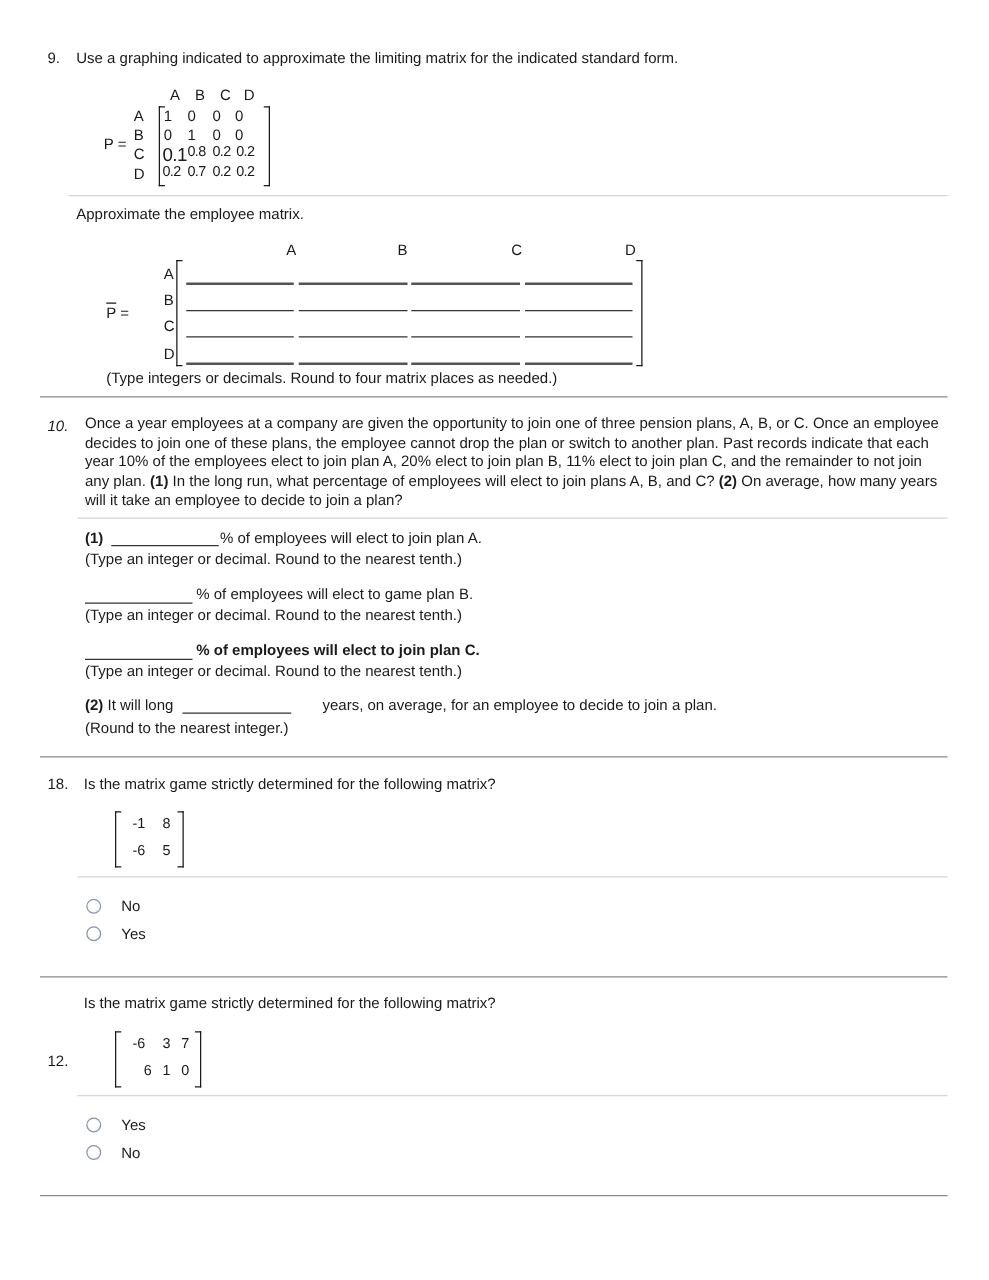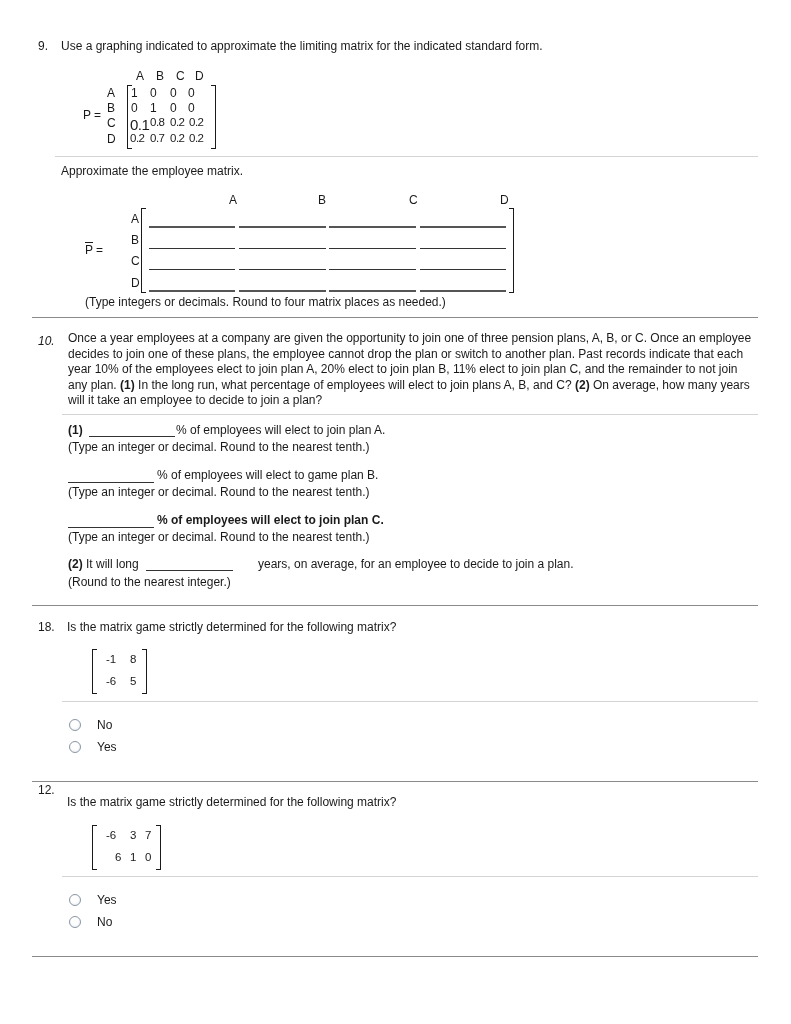--- a/index.html
+++ b/index.html
@@ -162,21 +162,21 @@
   </div>
   <div>
     <div class="radio" style="left:69px; top:741px;"></div>
     <span class="abs" style="left:97px; top:740px;">Yes</span>
   </div>
 </div>
 
 <div class="hr-sec" style="left:32px; top:781px; width:726px;"></div>
 
 <div>
-  <span class="abs" style="left:38px; top:783px;">12.</span>
+  <span class="abs" style="left:38px; top:842px;">12.</span>
   <span class="abs" style="left:67px; top:795px;">Is the matrix game strictly determined for the following matrix?</span>
 
   <div>
     <div class="brk-l" style="left:92px; top:825px; height:45px;"></div>
     <div class="brk-r" style="left:156px; top:825px; height:45px;"></div>
     <span class="abs" style="left:106px; top:829px; font-size:11.5px;">-6</span>
     <span class="abs" style="left:130px; top:829px; font-size:11.5px;">3</span>
     <span class="abs" style="left:145px; top:829px; font-size:11.5px;">7</span>
     <span class="abs" style="left:115px; top:851px; font-size:11.5px;">6</span>
     <span class="abs" style="left:130px; top:851px; font-size:11.5px;">1</span>

